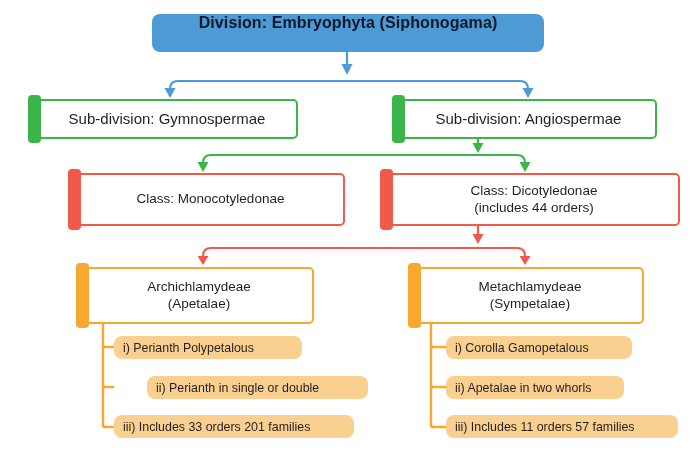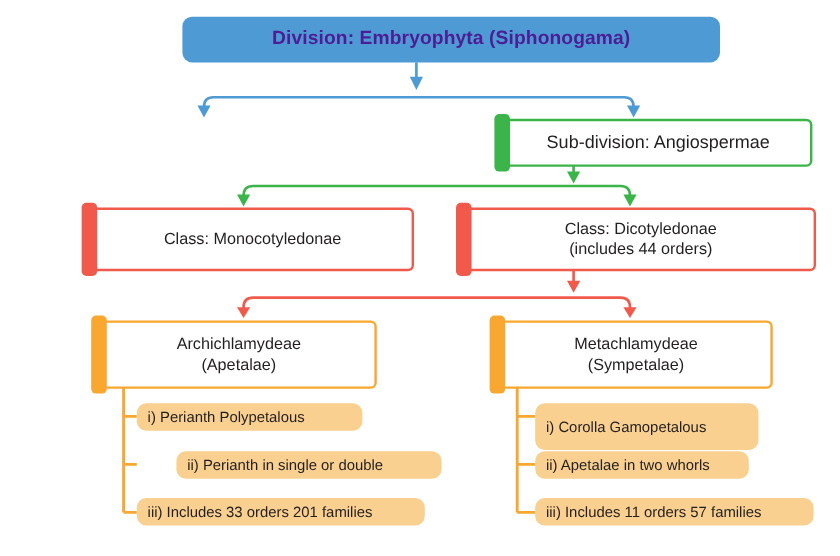--- a/index.html
+++ b/index.html
@@ -2,23 +2,23 @@
 <html><head>
 <meta charset="utf-8">
 <style>
   html,body{margin:0;padding:0;background:#fff;}
   .canvas{
     position:relative;width:700px;height:463px;background:#ffffff;
     font-family:"Liberation Sans",sans-serif;color:#231f20;overflow:hidden;
   }
   .connectors{position:absolute;left:0;top:0;z-index:1;}
   .title-box{
-    position:absolute;left:152px;top:14px;width:448px;height:38px;
-    background:#4d9ad5;border-radius:8px;color:#4c1d95;font-weight:bold;
-    font-size:16px;display:flex;align-items:center;justify-content:center;z-index:2;
+    position:absolute;left:152px;top:14px;width:392px;height:38px;
+    background:#4d9ad5;border-radius:8px;color:#0f172a;font-weight:bold;
+    font-size:16px;display:flex;justify-content:center;z-index:2;
     letter-spacing:0.1px;
   }
   .node{
     position:absolute;background:#ffffff;border-radius:5px;z-index:2;
     display:flex;flex-direction:column;align-items:center;justify-content:center;
     text-align:center;line-height:1.22;
   }
   .node::before{
     content:"";position:absolute;left:-10px;top:-6px;bottom:-6px;width:13px;border-radius:4px;
   }
@@ -66,21 +66,24 @@
     </g>
 
     <path d="M103,320 V427 M103,347 H114 M103,387 H114 M103,427 H114" stroke="#f9a72e" stroke-width="2.4" fill="none"></path>
     <path d="M431,320 V427 M431,347 H446 M431,387 H446 M431,427 H446" stroke="#f9a72e" stroke-width="2.4" fill="none"></path>
   </svg>
 
   <div class="title-box">
     <span>Division: Embryophyta (Siphonogama)</span>
   </div>
 
-  <div class="node green" style="left:420px;top:99px;width:253px;height:36px;text-align:right;">
+  <div class="node green" style="left:36px;top:99px;width:258px;height:36px;">
+    <span>Sub-division: Gymnospermae</span>
+  </div>
+  <div class="node green" style="left:400px;top:99px;width:253px;height:36px;text-align:right;">
     <span>Sub-division: Angiospermae</span>
   </div>
 
   <div class="node red" style="left:76px;top:173px;width:265px;height:49px;">
     <span class="ln">Class: Monocotyledonae</span>
   </div>
   <div class="node red" style="left:388px;top:173px;width:288px;height:49px;">
     <span class="ln">Class: Dicotyledonae</span>
     <span class="ln">(includes 44 orders)</span>
   </div>
@@ -97,21 +100,21 @@
   <div class="item" style="left:114px;top:336px;width:170px;height:23px;">
     <span>i) Perianth Polypetalous</span>
   </div>
   <div class="item" style="left:114px;top:376px;width:203px;height:23px;margin-left:33px;">
     <span>ii) Perianth in single or double</span>
   </div>
   <div class="item" style="left:114px;top:415px;width:222px;height:23px;">
     <span>iii) Includes 33 orders 201 families</span>
   </div>
 
-  <div class="item" style="left:446px;top:336px;width:168px;height:39px;">
+  <div class="item" style="left:446px;top:336px;width:168px;height:23px;">
     <span>i) Corolla Gamopetalous</span>
   </div>
   <div class="item" style="left:446px;top:376px;width:160px;height:23px;">
     <span>ii) Apetalae in two whorls</span>
   </div>
   <div class="item" style="left:446px;top:415px;width:214px;height:23px;">
     <span>iii) Includes 11 orders 57 families</span>
   </div>
 
 </div>

